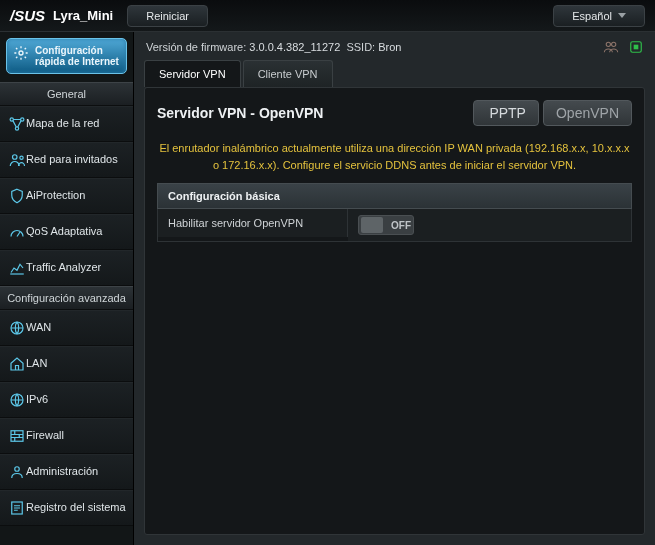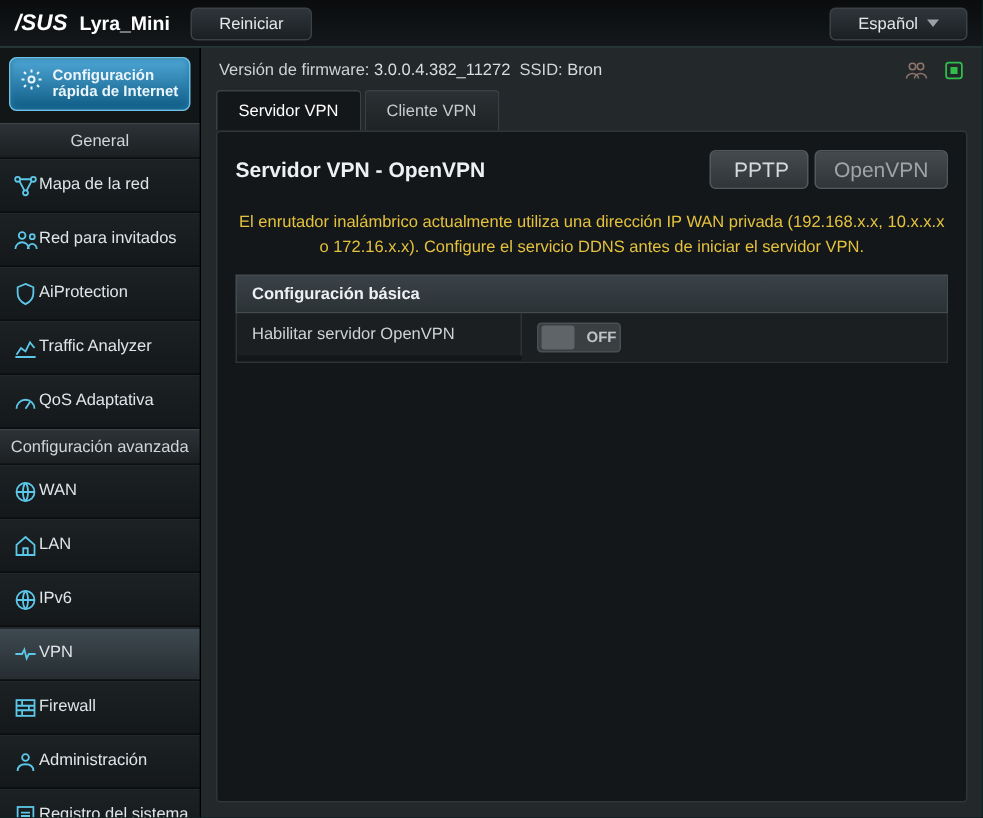--- a/index.html
+++ b/index.html
@@ -115,35 +115,35 @@
             <span class="nav-icon">
               <svg width="18" height="18" viewBox="0 0 24 24">
                 <path d="M12 3l7 3v5c0 5-3 8-7 10-4-2-7-5-7-10V6z" stroke="#5cc7e8" stroke-width="1.6" fill="none"></path>
               </svg>
             </span>
             <span class="nav-label">AiProtection</span>
           </div>
           <div class="nav-item">
             <span class="nav-icon">
               <svg width="18" height="18" viewBox="0 0 24 24">
+                <path d="M4 18a8 8 0 0 1 16 0" stroke="#5cc7e8" stroke-width="1.6" fill="none"></path>
+                <path d="M12 18l4-6" stroke="#5cc7e8" stroke-width="1.6" fill="none"></path>
+              </svg>
+            </span>
+            <span class="nav-label">QoS Adaptativa</span>
+          </div>
+          <div class="nav-item">
+            <span class="nav-icon">
+              <svg width="18" height="18" viewBox="0 0 24 24">
                 <path d="M4 18l4-6 4 3 4-8 4 5" stroke="#5cc7e8" stroke-width="1.6" fill="none"></path>
                 <path d="M3 20h18" stroke="#5cc7e8" stroke-width="1.6" fill="none"></path>
               </svg>
             </span>
             <span class="nav-label">Traffic Analyzer</span>
           </div>
-          <div class="nav-item">
-            <span class="nav-icon">
-              <svg width="18" height="18" viewBox="0 0 24 24">
-                <path d="M4 18a8 8 0 0 1 16 0" stroke="#5cc7e8" stroke-width="1.6" fill="none"></path>
-                <path d="M12 18l4-6" stroke="#5cc7e8" stroke-width="1.6" fill="none"></path>
-              </svg>
-            </span>
-            <span class="nav-label">QoS Adaptativa</span>
-          </div>
         </div>
 
       <div class="section-h">Configuración avanzada</div>
       <div id="nav-adv">
           <div class="nav-item">
             <span class="nav-icon">
               <svg width="18" height="18" viewBox="0 0 24 24">
                 <circle cx="12" cy="12" r="8" stroke="#5cc7e8" stroke-width="1.6" fill="none"></circle>
                 <path d="M4 12h16M12 4c3 3 3 13 0 16M12 4c-3 3-3 13 0 16" stroke="#5cc7e8" stroke-width="1.6" fill="none"></path>
               </svg>
@@ -160,28 +160,20 @@
             <span class="nav-label">LAN</span>
           </div>
           <div class="nav-item">
             <span class="nav-icon">
               <svg width="18" height="18" viewBox="0 0 24 24">
                 <circle cx="12" cy="12" r="8" stroke="#5cc7e8" stroke-width="1.6" fill="none"></circle>
                 <path d="M4 12h16M12 4c3 3 3 13 0 16M12 4c-3 3-3 13 0 16" stroke="#5cc7e8" stroke-width="1.6" fill="none"></path>
               </svg>
             </span>
             <span class="nav-label">IPv6</span>
-          </div>
-          <div class="nav-item active">
-            <span class="nav-icon">
-              <svg width="18" height="18" viewBox="0 0 24 24">
-                <path d="M3 12h6l2-4 2 8 2-4h6" stroke="#5cc7e8" stroke-width="1.6" fill="none"></path>
-              </svg>
-            </span>
-            <span class="nav-label">VPN</span>
           </div>
           <div class="nav-item">
             <span class="nav-icon">
               <svg width="18" height="18" viewBox="0 0 24 24">
                 <rect x="4" y="5" width="16" height="14" stroke="#5cc7e8" stroke-width="1.6" fill="none"></rect>
                 <path d="M4 10h16M4 14h16M9 5v5M15 10v4M9 14v5" stroke="#5cc7e8" stroke-width="1.6" fill="none"></path>
               </svg>
             </span>
             <span class="nav-label">Firewall</span>
           </div>

